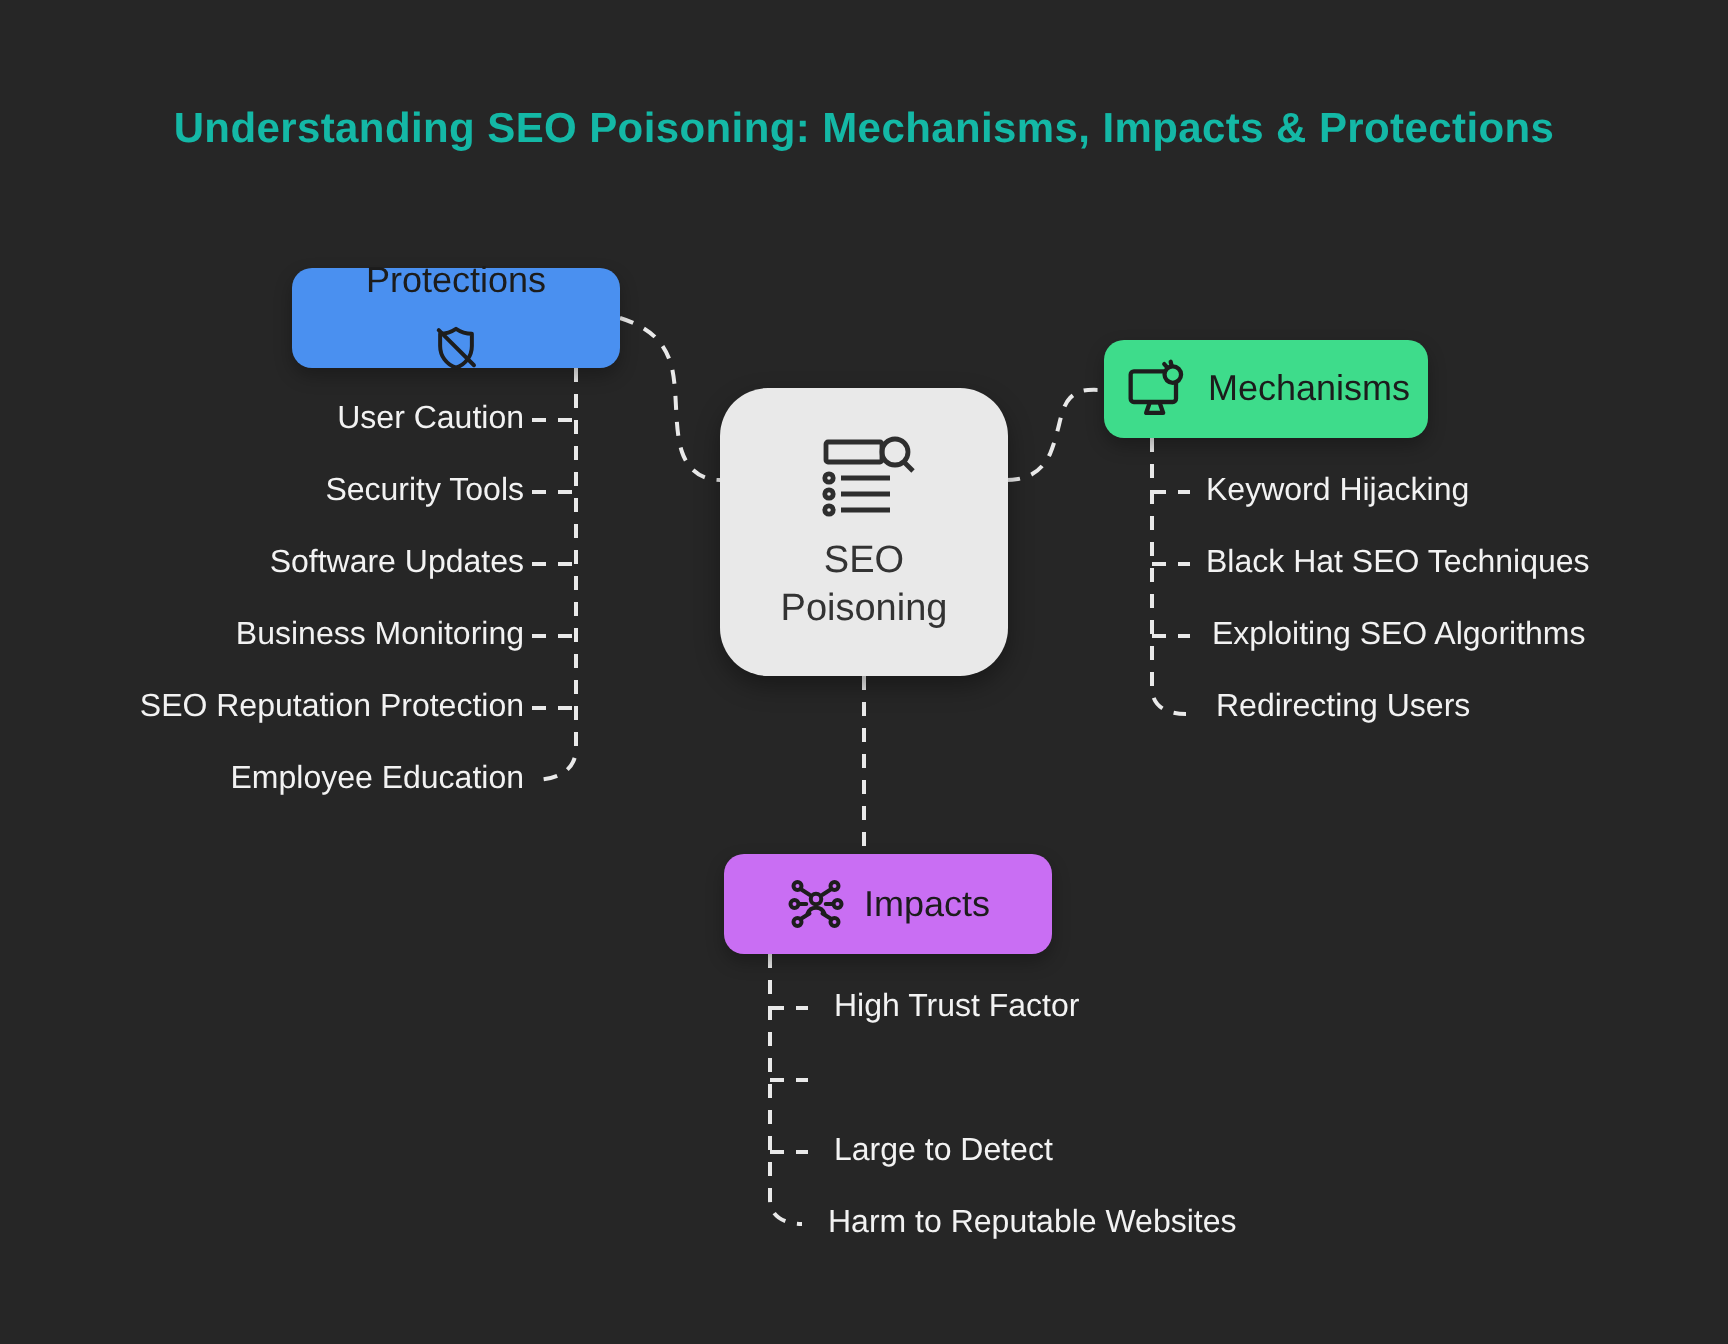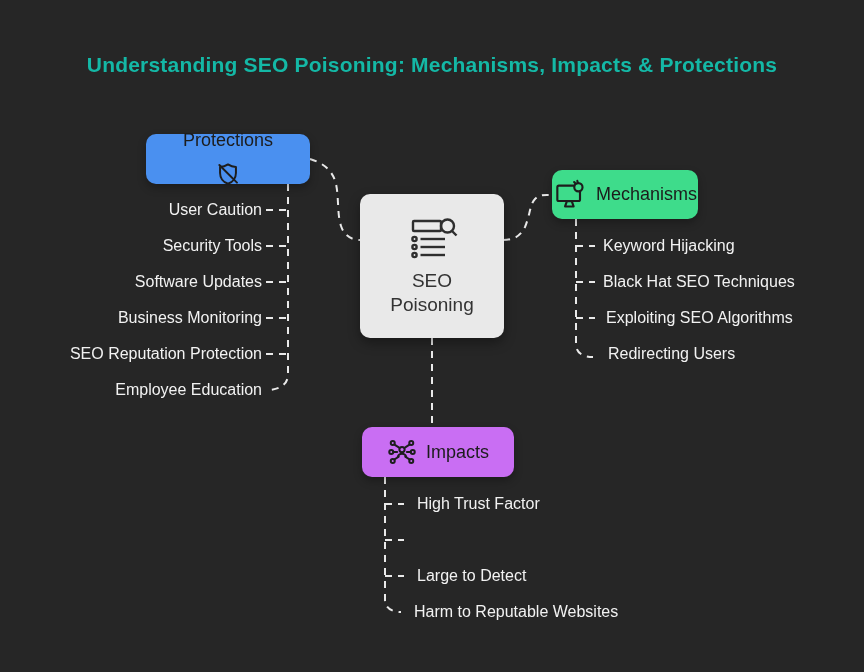--- a/index.html
+++ b/index.html
@@ -27,25 +27,25 @@
     position:absolute;
     display:flex;align-items:center;justify-content:center;
     gap:9px;
     border-radius:10px;
     box-shadow:0 4px 9px rgba(0,0,0,.28);
     color:#1c1c1c;
     font-size:18px;font-weight:500;
     white-space:nowrap;
   }
   .node-protections{left:146px;top:134px;width:164px;height:50px;background:#4a90f0;flex-direction:column;}
-  .node-mechanisms{left:552px;top:170px;width:146px;height:49px;background:#3edc8b;}
-  .node-impacts{left:362px;top:427px;width:152px;height:50px;background:#c96ef3;}
+  .node-mechanisms{left:552px;top:170px;width:162px;height:49px;background:#3edc8b;}
+  .node-impacts{left:362px;top:427px;width:164px;height:50px;background:#c96ef3;}
   .center-node{
     position:absolute;left:360px;top:194px;width:144px;height:144px;
-    background:#e9e9e9;border-radius:10px;
+    background:#e9e9e9;border-radius:24px;
     box-shadow:0 5px 12px rgba(0,0,0,.35);
     display:flex;flex-direction:column;align-items:center;justify-content:center;
   }
   .center-node .label{
     margin-top:9px;
     font-size:19px;color:#333;text-align:center;line-height:24px;
   }
   .leaf{
     position:absolute;
     height:22px;line-height:22px;

